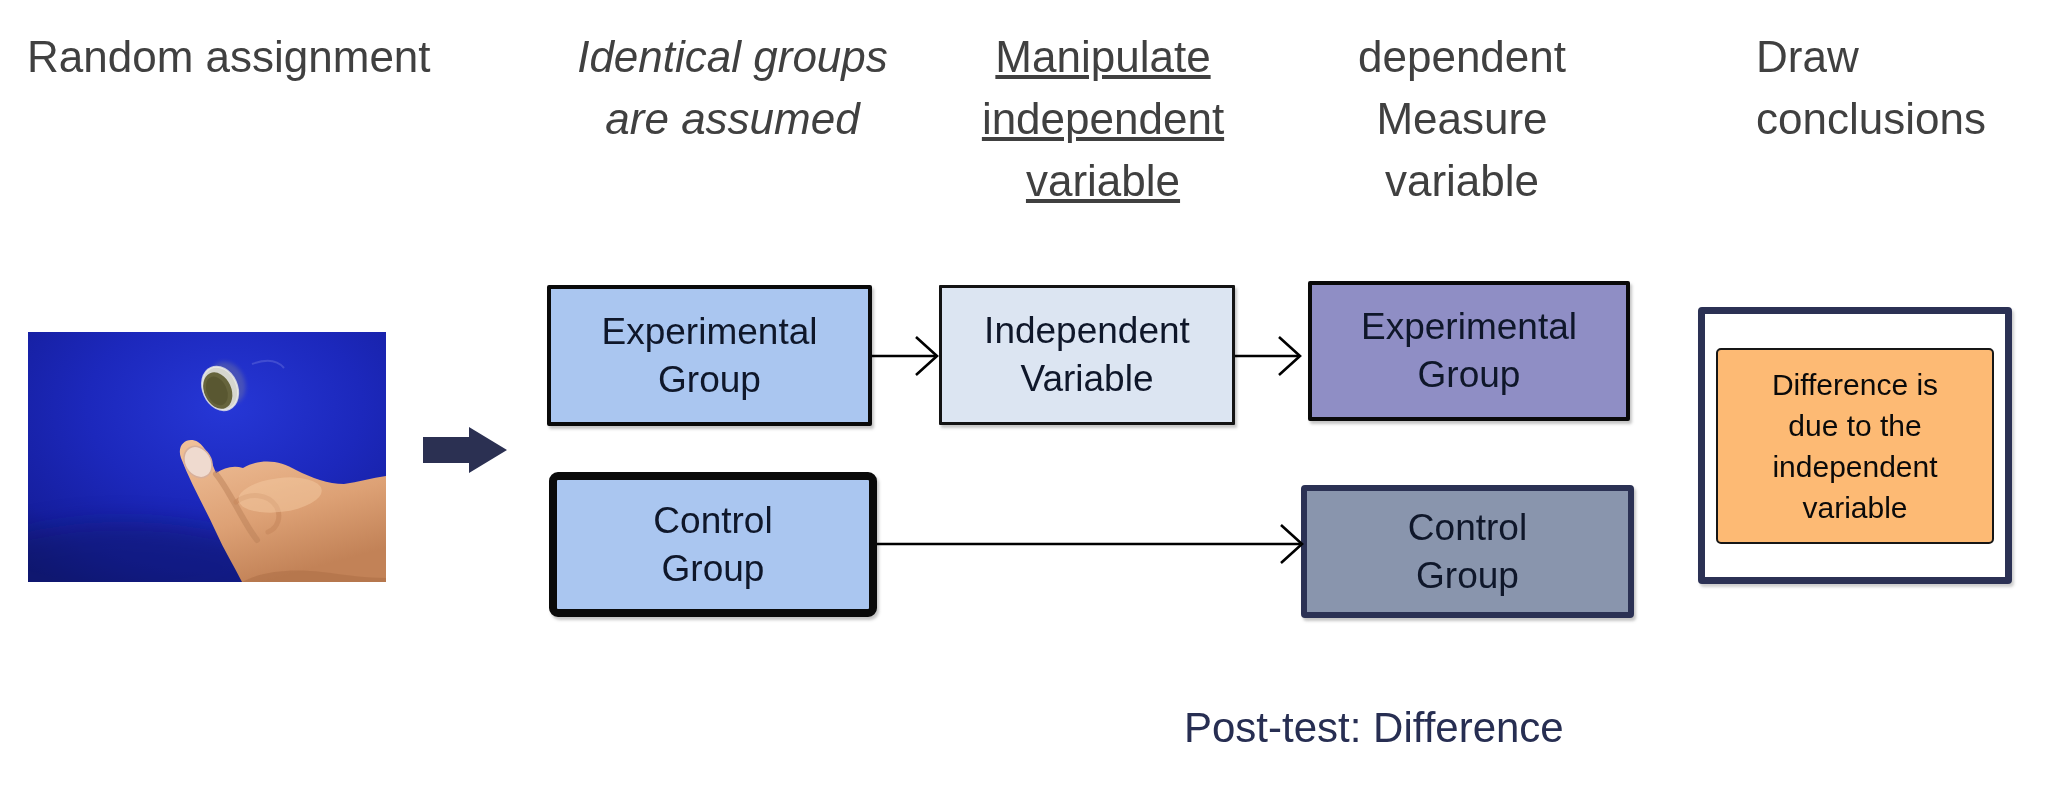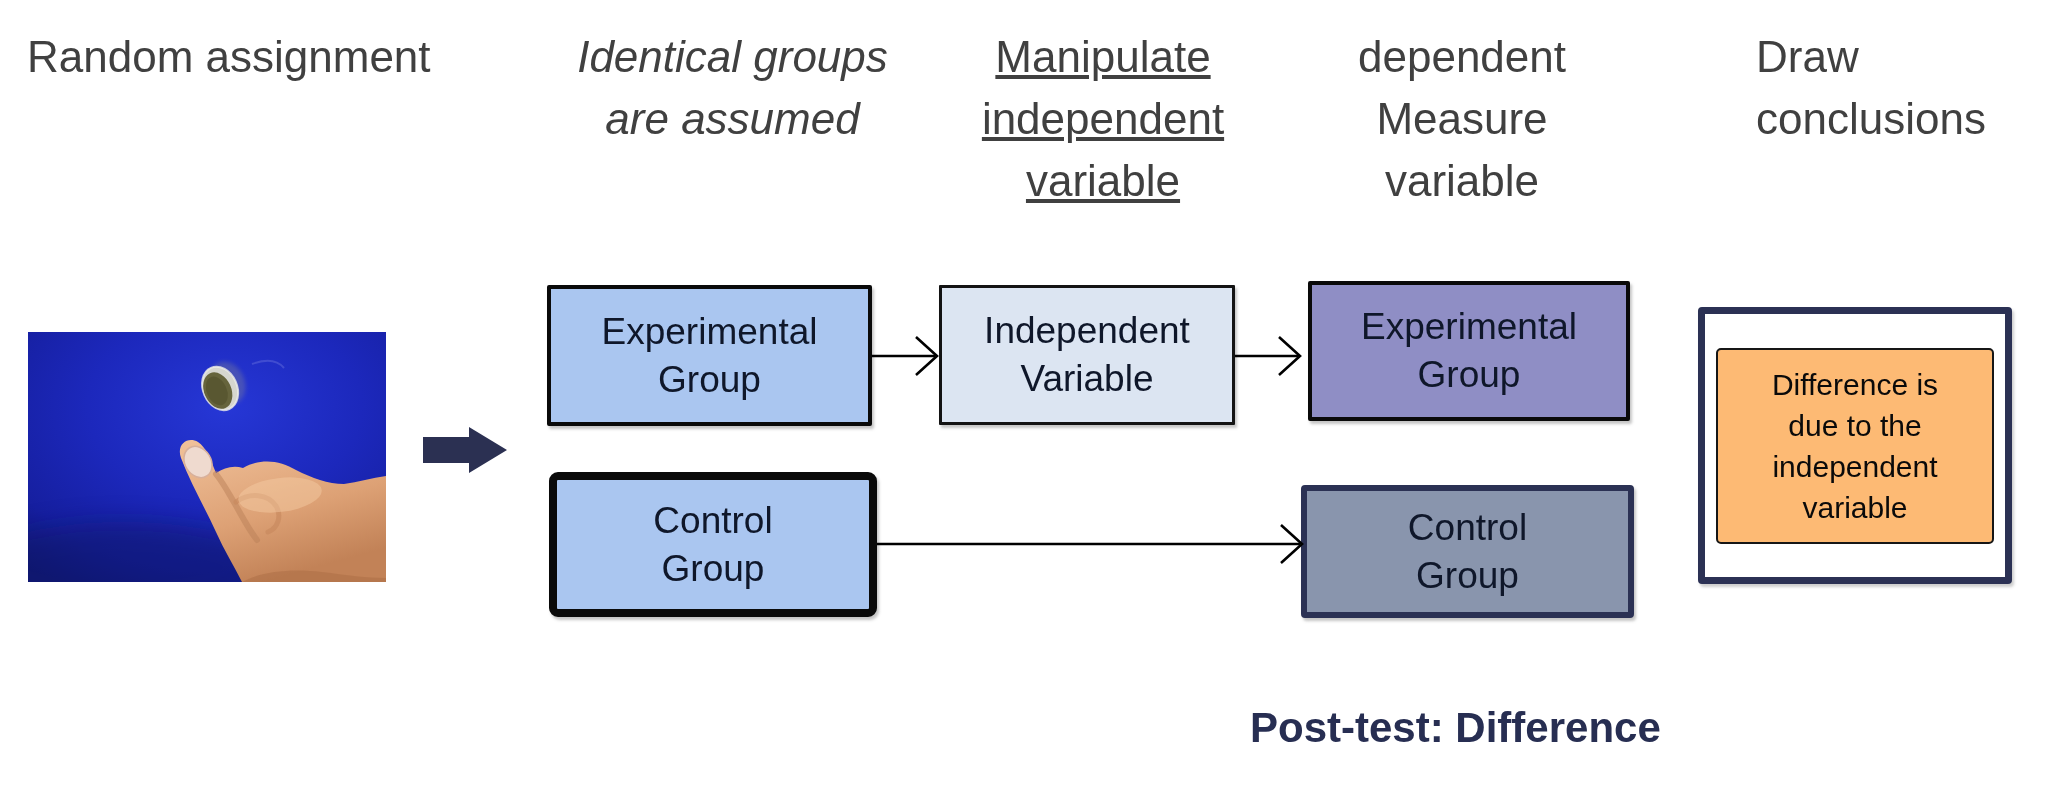--- a/index.html
+++ b/index.html
@@ -46,22 +46,22 @@
     font-size:30px;line-height:41px;text-align:center;color:#0a0a0a;
   }
   .diff-inner span{display:block;}
   
   .conn{position:absolute;}
   .conn1{left:872px;top:334px;width:68px;height:44px;}
   .conn2{left:1235px;top:334px;width:68px;height:44px;}
   .conn3{left:877px;top:522px;width:428px;height:44px;}
   
   .post-test{
-    position:absolute;left:1250px;top:702px;font-size:42px;line-height:52px;
-    color:#272e52;font-weight:700;white-space:nowrap;
+    position:absolute;left:1184px;top:702px;font-size:42px;line-height:52px;
+    color:#272e52;font-weight:400;white-space:nowrap;
   }
 </style>
 </head>
 <body>
 
 <div class="stage">
 
   <div class="hdr hdr1">
     <span>Random assignment</span>
   </div>

